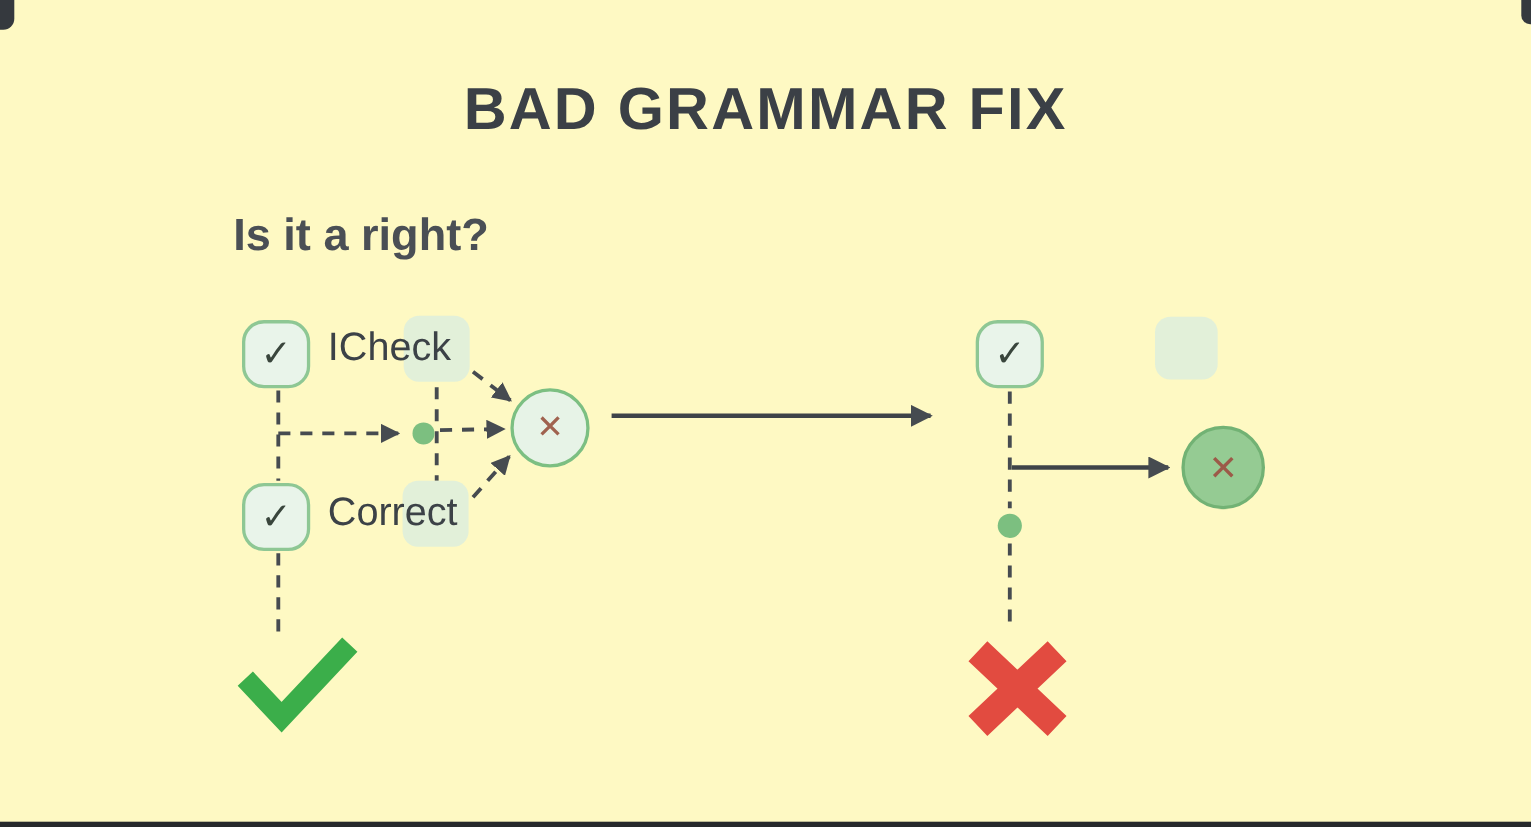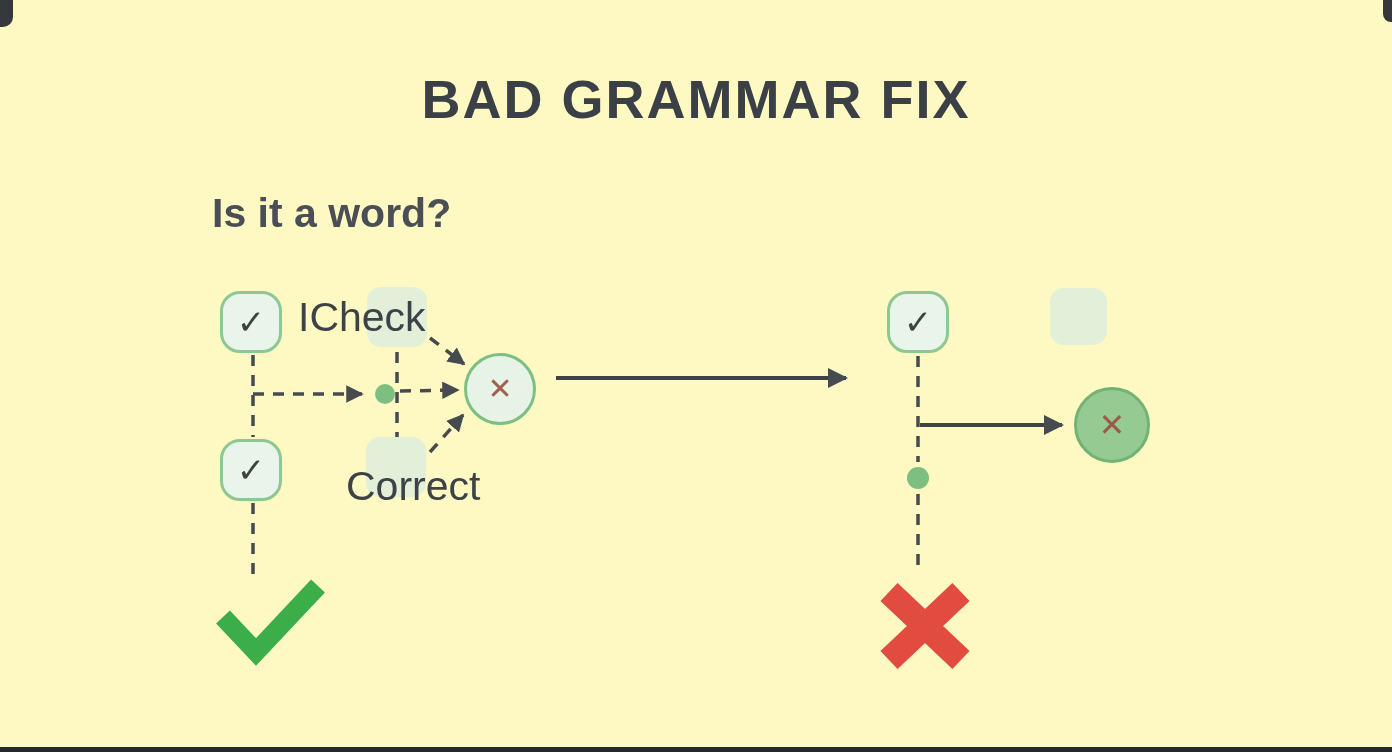--- a/index.html
+++ b/index.html
@@ -80,21 +80,21 @@
   }
   .highlight {
     position: absolute;
     background: #ddeedd;
     opacity: 0.85;
     border-radius: 14px;
     z-index: 2;
   }
   .node-label {
     position: absolute;
-    font-size: 41px;
+    font-size: 36px;
     font-weight: 500;
     color: #3c4247;
     line-height: 1;
     z-index: 3;
     white-space: nowrap;
   }
   .xcircle {
     position: absolute;
     box-sizing: border-box;
     border-radius: 50%;
@@ -126,21 +126,21 @@
 </head>
 <body>
 
 <div class="canvas">
 
   <div class="corner tl"></div>
   <div class="corner tr"></div>
   <div class="bottom-edge"></div>
 
   <div class="title">BAD GRAMMAR FIX</div>
-  <div class="question">Is it a word?</div>
+  <div class="question">Is it a right?</div>
 
   <svg class="connector-layer" viewBox="0 0 1392 752" xmlns="http://www.w3.org/2000/svg">
     <defs>
       <marker id="arrowDark" viewBox="0 0 10 10" refX="9" refY="5" markerWidth="5" markerHeight="5" orient="auto">
         <path d="M0,0 L10,5 L0,10 Z" fill="#464b50"></path>
       </marker>
     </defs>
 
     <line x1="253" y1="355" x2="253" y2="437" stroke="#464b50" stroke-width="3.5" stroke-dasharray="11 9"></line>
     <line x1="253" y1="394" x2="362" y2="394" stroke="#464b50" stroke-width="3.5" stroke-dasharray="11 9" marker-end="url(#arrowDark)"></line>
@@ -166,21 +166,21 @@
   <div class="badge" style="left:220px; top:291px;">
     <span class="glyph">✓</span>
   </div>
   <div class="highlight" style="left:367px; top:287px; width:60px; height:60px;"></div>
   <div class="node-label" style="left:298px; top:297px;">ICheck</div>
 
   <div class="badge" style="left:220px; top:439px;">
     <span class="glyph">✓</span>
   </div>
   <div class="highlight" style="left:366px; top:437px; width:60px; height:60px;"></div>
-  <div class="node-label" style="left:298px; top:466px;margin-left:48px;">Correct</div>
+  <div class="node-label" style="left:298px; top:447px;">Correct</div>
 
   <div class="xcircle left">
     <span class="glyph">✕</span>
   </div>
 
   <div class="badge" style="left:887px; top:291px;">
     <span class="glyph">✓</span>
   </div>
   <div class="highlight" style="left:1050px; top:288px; width:57px; height:57px;"></div>
 

